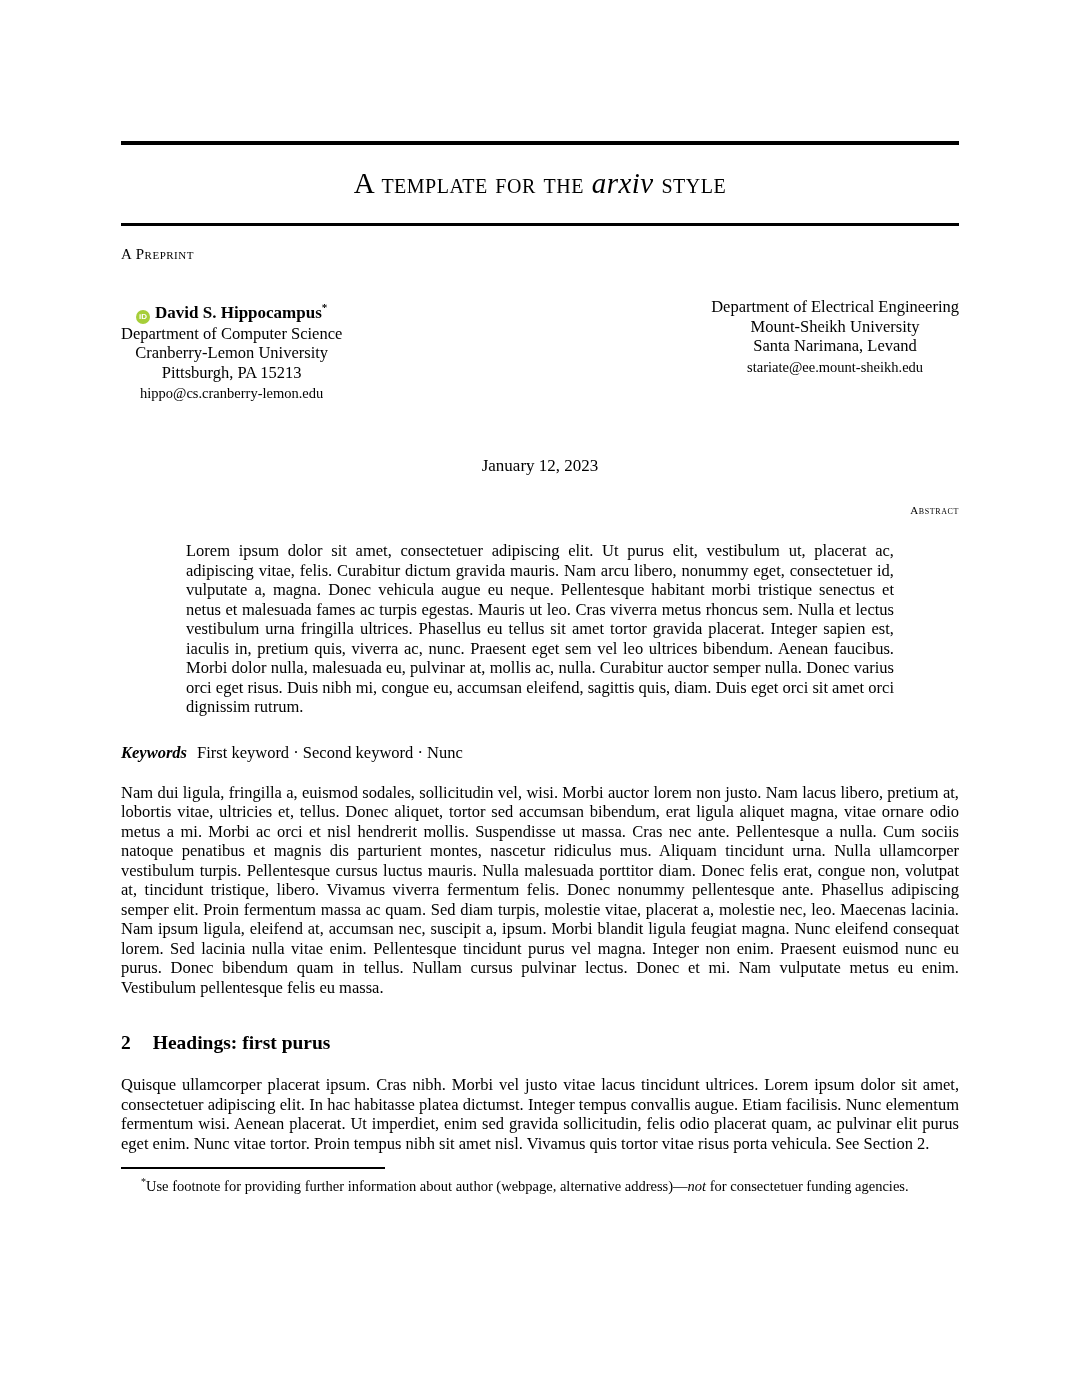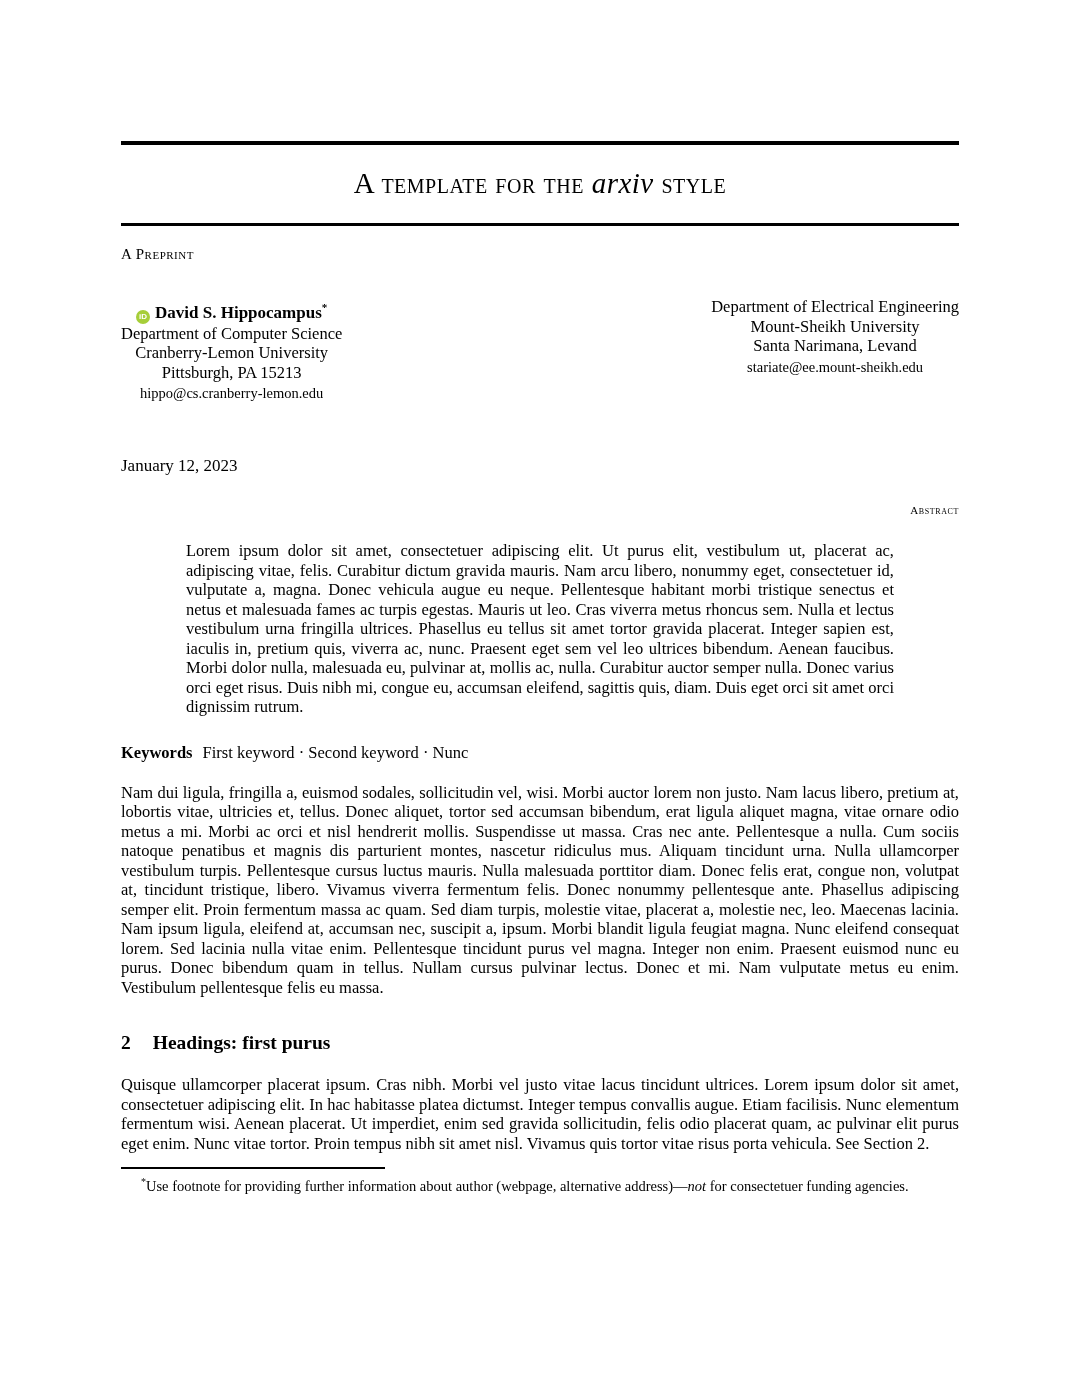--- a/index.html
+++ b/index.html
@@ -59,40 +59,40 @@
     border-radius: 50%;
     color: #fff;
     font-family: "Liberation Sans", sans-serif;
     font-size: 8px; font-weight: bold;
     line-height: 14px; text-align: center;
     vertical-align: -1px;
     margin-right: 5px;
   }
   .author .name sup { font-size: 11px; }
 
-  .date { margin-top: 52px; text-align: left; font-size: 17px; line-height: 20px; }
+  .date { margin-top: 52px; text-align: center; font-size: 17px; line-height: 20px; }
 
   .abstract-heading {
     margin-top: 28px;
     text-align: right;
     font-size: 11px;
     font-weight: normal;
     font-variant: small-caps;
     letter-spacing: 0.6px;
   }
   .abstract-body {
     width: 708px;
     margin: 25px auto 0;
     font-size: 16.5px;
     line-height: 19.5px;
     text-align: justify;
   }
 
   .keywords { margin-top: 26px; font-size: 16.5px; line-height: 20px; }
-  .keywords .kw-label { font-weight: bold; margin-right: 10px; }
+  .keywords .kw-label { font-weight: bold; font-style: italic; margin-right: 10px; }
 
   .section-heading { margin-top: 34px; font-size: 19.5px; font-weight: bold; line-height: 24px; }
   .section-heading .num { margin-right: 22px; }
 
   .body-para {
     margin-top: 20px;
     font-size: 16.5px;
     line-height: 19.5px;
     text-align: justify;
   }

